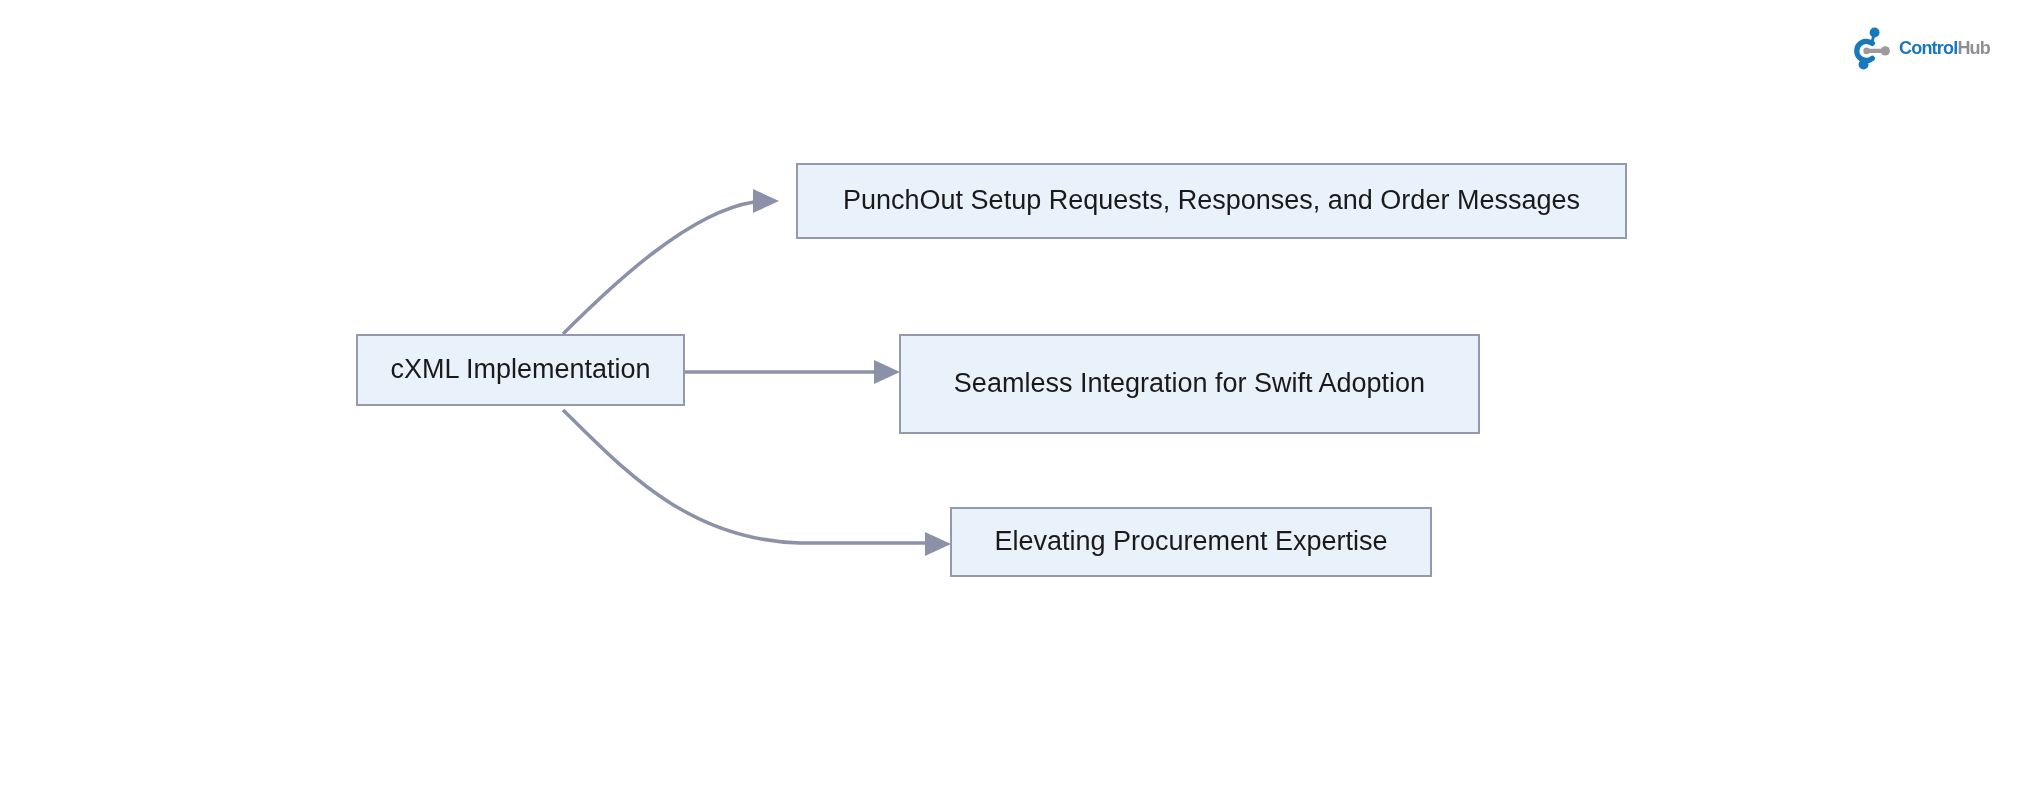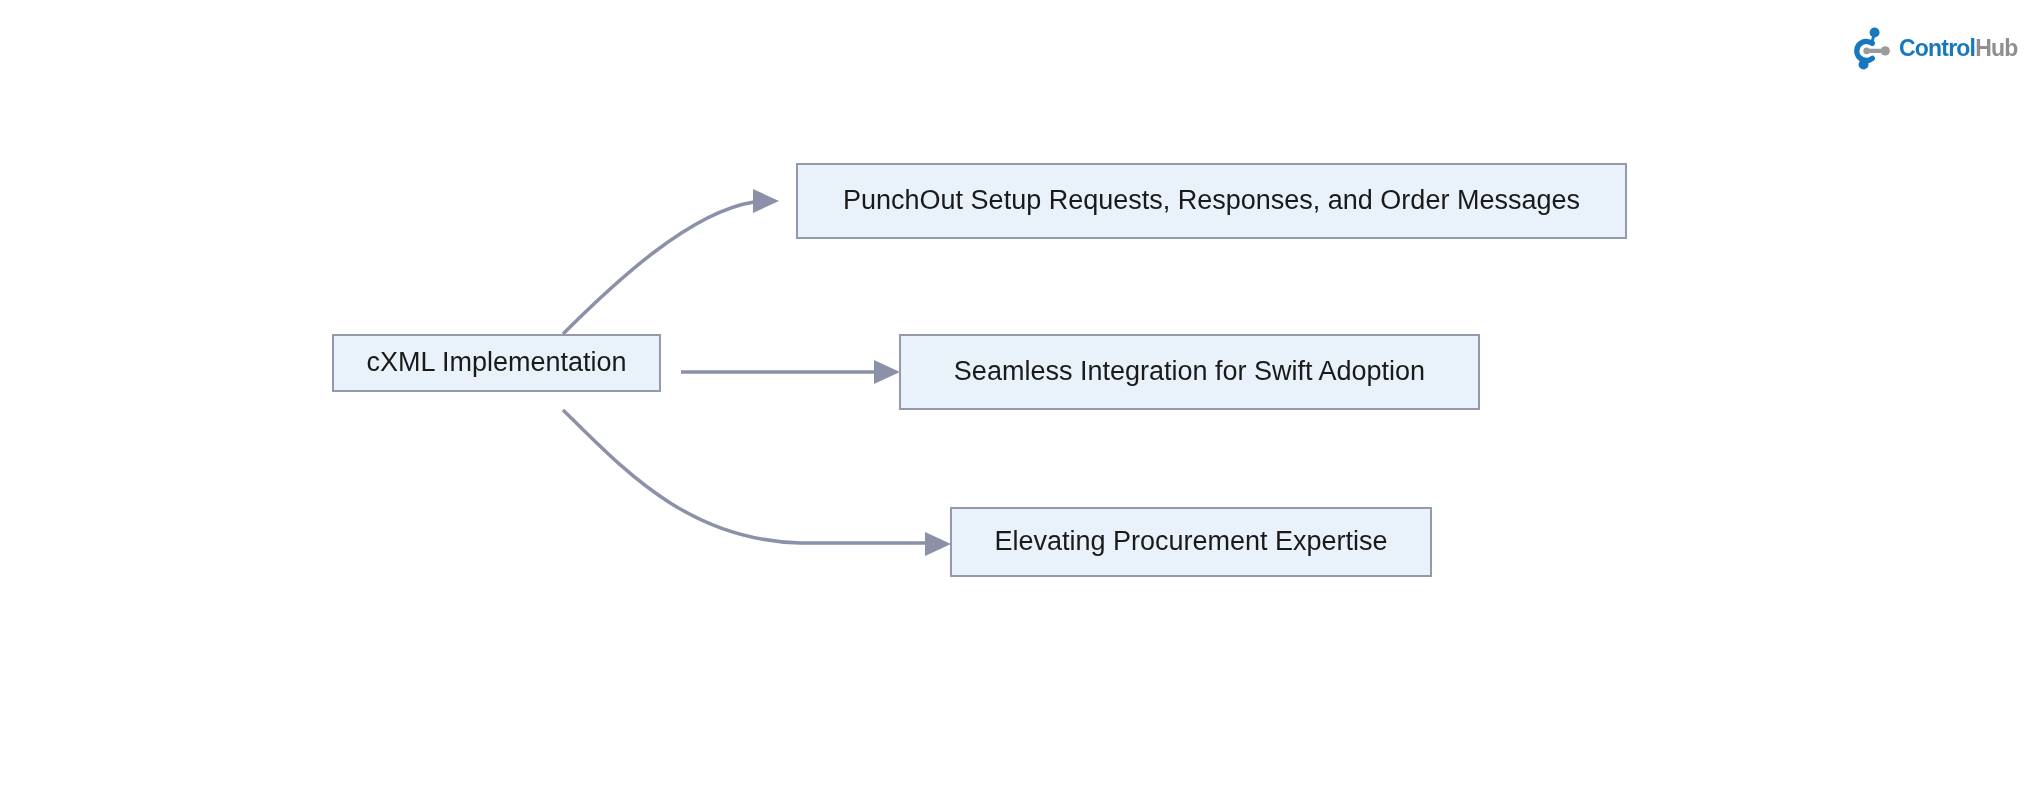--- a/index.html
+++ b/index.html
@@ -35,35 +35,35 @@
     border: 2px solid #9599ad;
     display: flex;
     align-items: center;
     justify-content: center;
     text-align: center;
     font-size: 27px;
     color: #1a1a1a;
     line-height: 1.15;
     white-space: nowrap;
   }
-  .node-root   { left: 332px; top: 334px; width: 329px; height: 58px; }
+  .node-root   { left: 356px; top: 334px; width: 329px; height: 72px; }
   .node-child1 { left: 777px; top: 163px; width: 831px; height: 76px; margin-left: 19px; }
-  .node-child2 { left: 899px; top: 334px; width: 581px; height: 76px; }
+  .node-child2 { left: 899px; top: 334px; width: 581px; height: 100px; }
   .node-child3 { left: 950px; top: 507px; width: 482px; height: 70px; }
   .logo {
     position: absolute;
     left: 1846px; top: 24px;
     height: 48px;
     display: flex;
     align-items: center;
     gap: 7px;
   }
   .logo-icon { width: 46px; height: 46px; }
   .logo-text {
-    font-size: 23px;
+    font-size: 18px;
     font-weight: 700;
     letter-spacing: -0.8px;
     white-space: nowrap;
   }
   .logo-text .brand-primary   { color: #1878be; }
   .logo-text .brand-secondary { color: #8d8f92; }
 </style>
 </head>
 <body>
 

